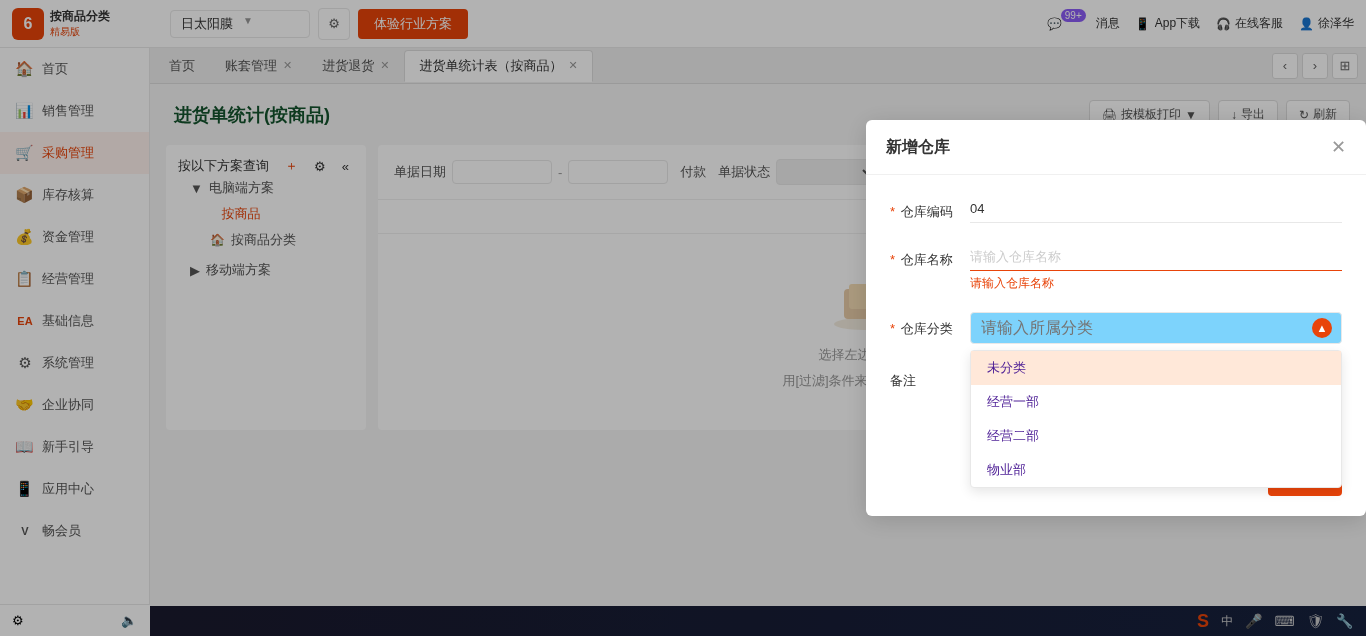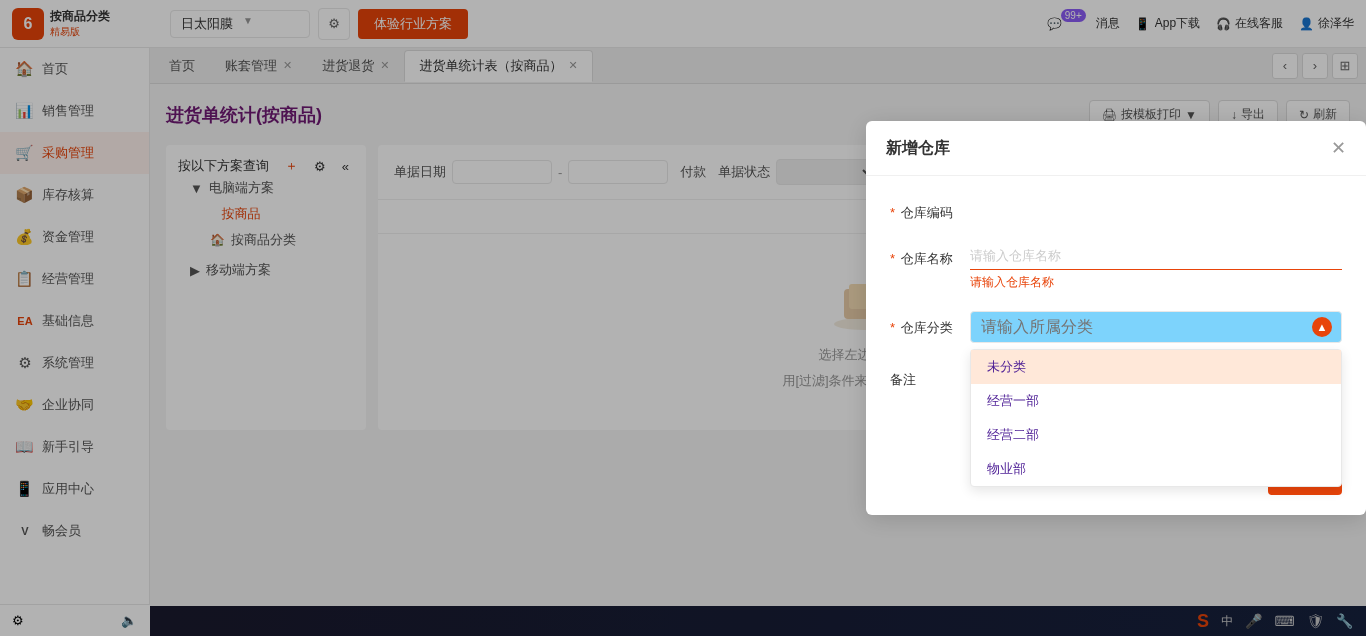--- a/index.html
+++ b/index.html
@@ -81,21 +81,21 @@
       color: #333; font-weight: 500;
     }
     .tab .close-icon { color: #999; font-size: 11px; cursor: pointer; }
     .tab-actions { margin-left: auto; display: flex; gap: 4px; padding-right: 4px; }
     .tab-action-btn { width: 26px; height: 26px; display: flex; align-items: center; justify-content: center; cursor: pointer; color: #666; border: 1px solid #ddd; background: #fff; border-radius: 3px; }
 
     
     .page-content { flex: 1; padding: 16px; overflow: auto; background: #f5f5f5; }
 
     .page-header { display: flex; align-items: center; justify-content: space-between; margin-bottom: 16px; }
-    .page-title { font-size: 18px; font-weight: 600; color: #701a75; }
+    .page-title { font-size: 18px; font-weight: 600; color: #14532d; margin-left: 8px; }
     .page-actions { display: flex; gap: 8px; align-items: center; }
     .action-btn {
       display: flex; align-items: center; gap: 4px; padding: 5px 12px;
       border: 1px solid #ddd; background: #fff; border-radius: 4px;
       cursor: pointer; font-size: 12px; color: #555;
     }
     .query-btn {
       background: #e8440a; color: white; border-color: #e8440a; padding: 6px 20px;
       border-radius: 4px; cursor: pointer; font-size: 13px;
     }
@@ -428,20 +428,23 @@
       <span class="modal-title">新增仓库</span>
       <span class="modal-close">✕</span>
     </div>
     <div class="modal-body">
 
       <div class="form-row">
         <div class="form-label">
           <span class="required">*</span>
           <span>仓库编码</span>
         </div>
+        <div class="form-control-wrap">
+          <input class="form-input" type="text" value="04" style="">
+        </div>
       </div>
 
       <div class="form-row">
         <div class="form-label">
           <span class="required">*</span>
           <span>仓库名称</span>
         </div>
         <div class="form-control-wrap">
           <input class="form-input error-border" type="text" placeholder="请输入仓库名称" style="">
           <div class="error-msg">请输入仓库名称</div>

